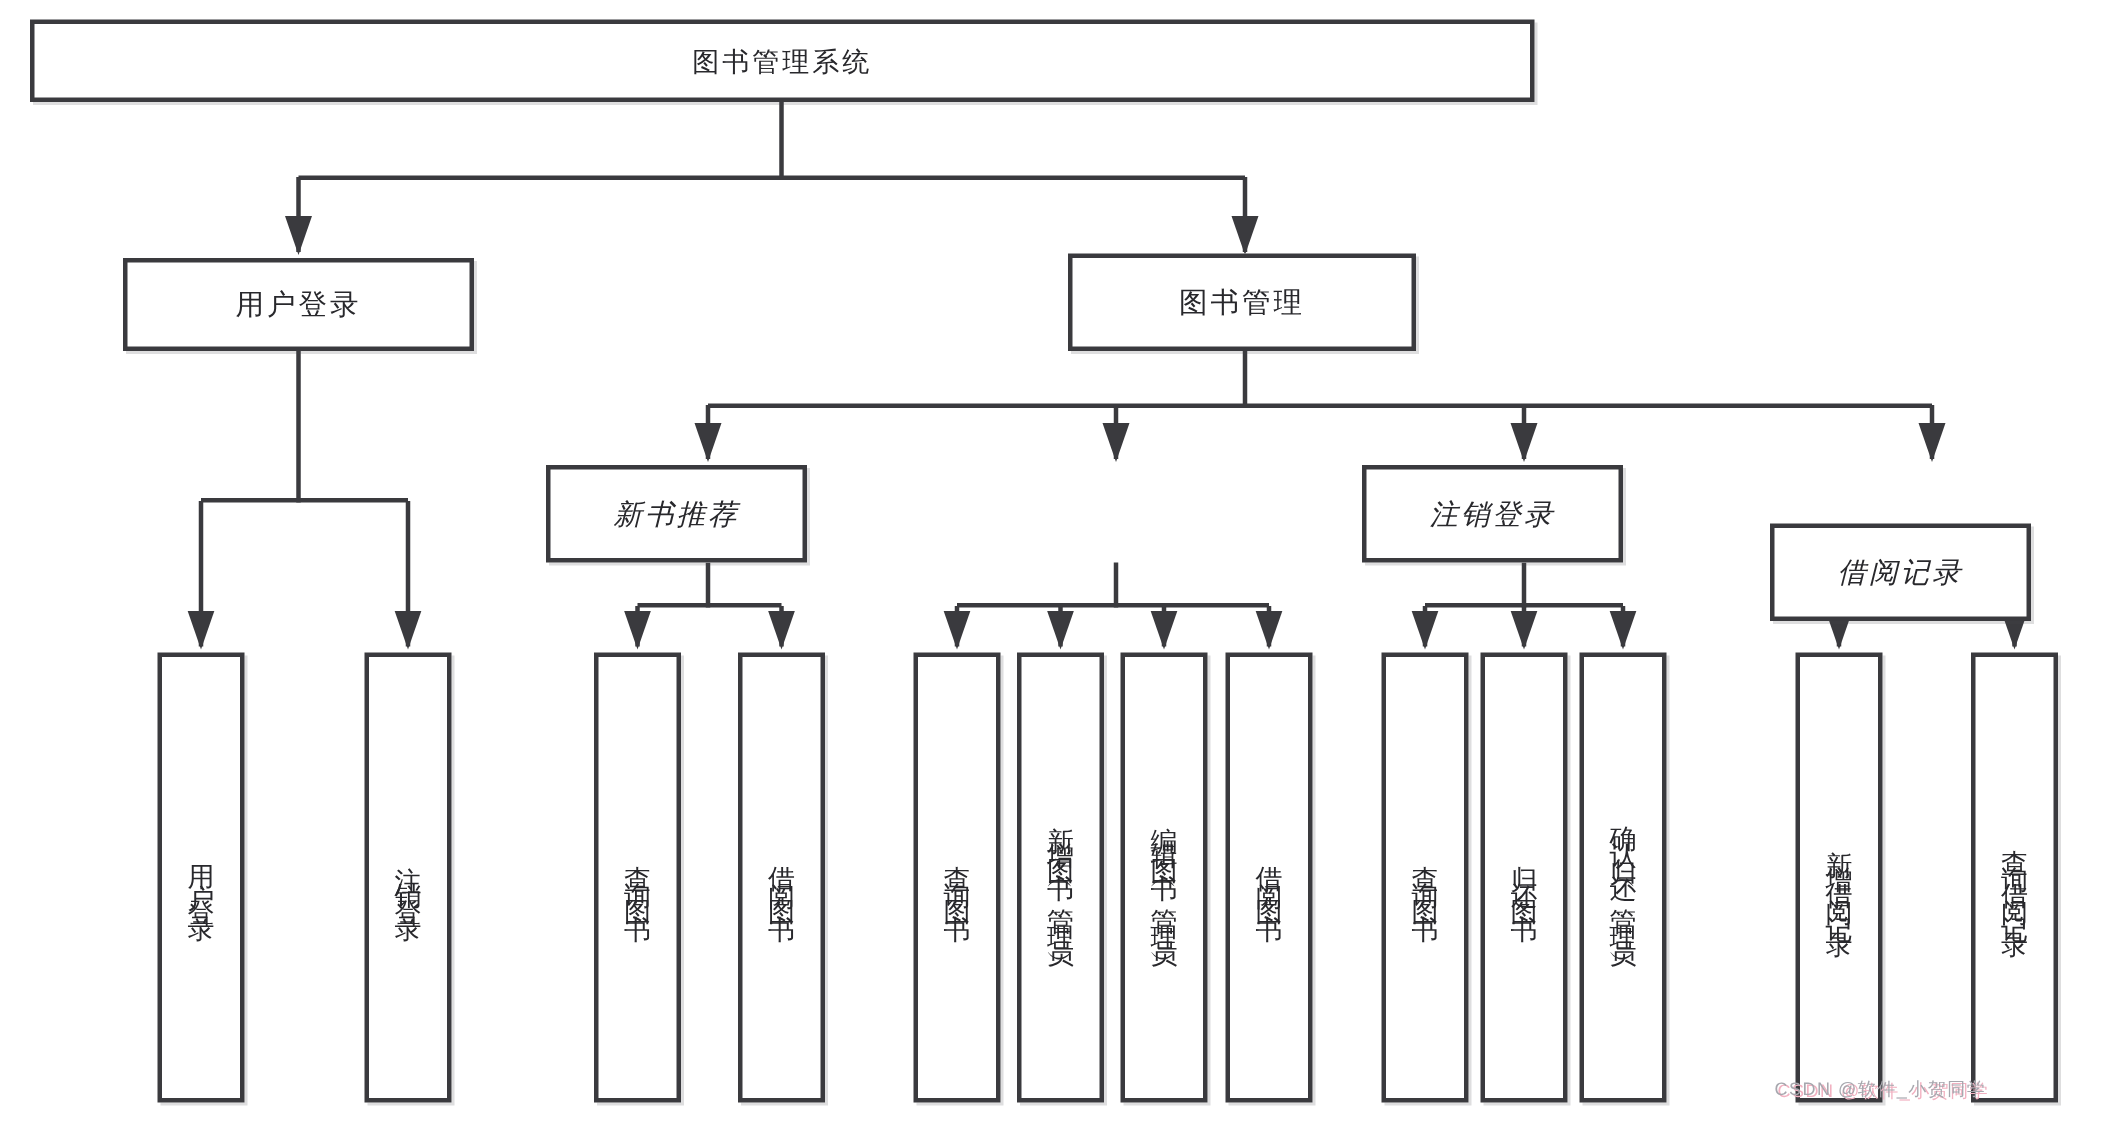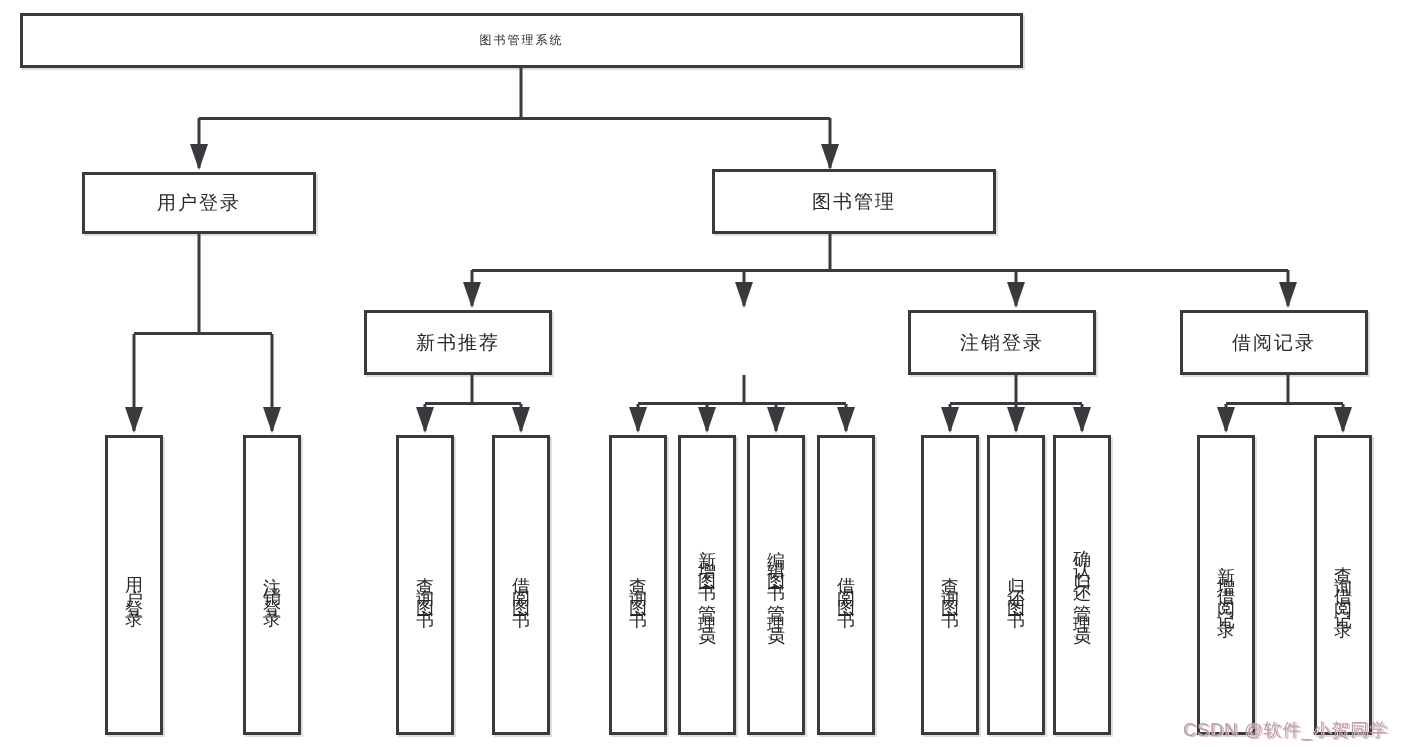--- a/index.html
+++ b/index.html
@@ -16,51 +16,51 @@
   }
   .wires{position:absolute;left:0;top:0;z-index:0;}
   .wires path{stroke:var(--line);stroke-width:3;fill:none;}
   .wires .head{fill:var(--line);stroke:none;}
   .box{
     position:absolute;box-sizing:border-box;border:3px solid var(--line);
     background:var(--background);display:flex;align-items:center;justify-content:center;
     z-index:2;box-shadow:2px 2px 0 rgba(70,70,75,0.18);
   }
   .h-label{font-size:19px;letter-spacing:2px;white-space:nowrap;}
-  .root-label{font-size:12px;letter-spacing:2px;}
+  .root-label{font-size:18px;letter-spacing:2px;}
   .leaf .v-label{
     writing-mode:vertical-rl;text-orientation:mixed;
     font-size:18px;letter-spacing:11px;line-height:1;white-space:nowrap;
   }
   
   .n-root{left:20px;top:13px;width:1003px;height:55px;}
   .n-userlogin{left:82px;top:172px;width:234px;height:62px;}
-  .n-bookmgmt{left:712px;top:169px;width:284px;height:65px;}
-  .lvl3{top:310px;height:65px;width:188px;}
+  .n-bookmgmt{left:712px;top:169px;width:232px;height:65px;}
+  .lvl3{top:310px;height:65px;width:174px;font-style:italic;}
   .n-rec{left:364px;}
   .n-bb{left:636px;}
   .n-cb{left:908px;}
-  .n-br{left:1180px;}
+  .n-br{left:1180px;margin-top:39px;}
   .leaf{top:435px;height:300px;width:58px;}
   .l-login{left:105px;}
   .l-logout{left:243px;}
   .l-recq{left:396px;}
   .l-recb{left:492px;}
   .l-bbq{left:609px;}
   .l-bba{left:678px;}
   .l-bbe{left:747px;}
   .l-bbb{left:817px;}
   .l-cbq{left:921px;}
   .l-cbr{left:987px;}
   .l-cbc{left:1053px;}
   .l-bra{left:1197px;}
   .l-brq{left:1314px;}
   .watermark{
     position:absolute;left:1183px;top:718px;z-index:5;
-    font-size:18px;letter-spacing:1px;color:var(--watermark);
+    font-size:12px;letter-spacing:1px;color:var(--watermark);
     text-shadow:2px 1px 0 var(--watermark_accent);white-space:nowrap;text-align:right;
   }
 </style>
 </head>
 <body>
 
 <div class="stage">
 
   <svg class="wires" width="1405" height="747" viewBox="0 0 1405 747">
     <defs>

